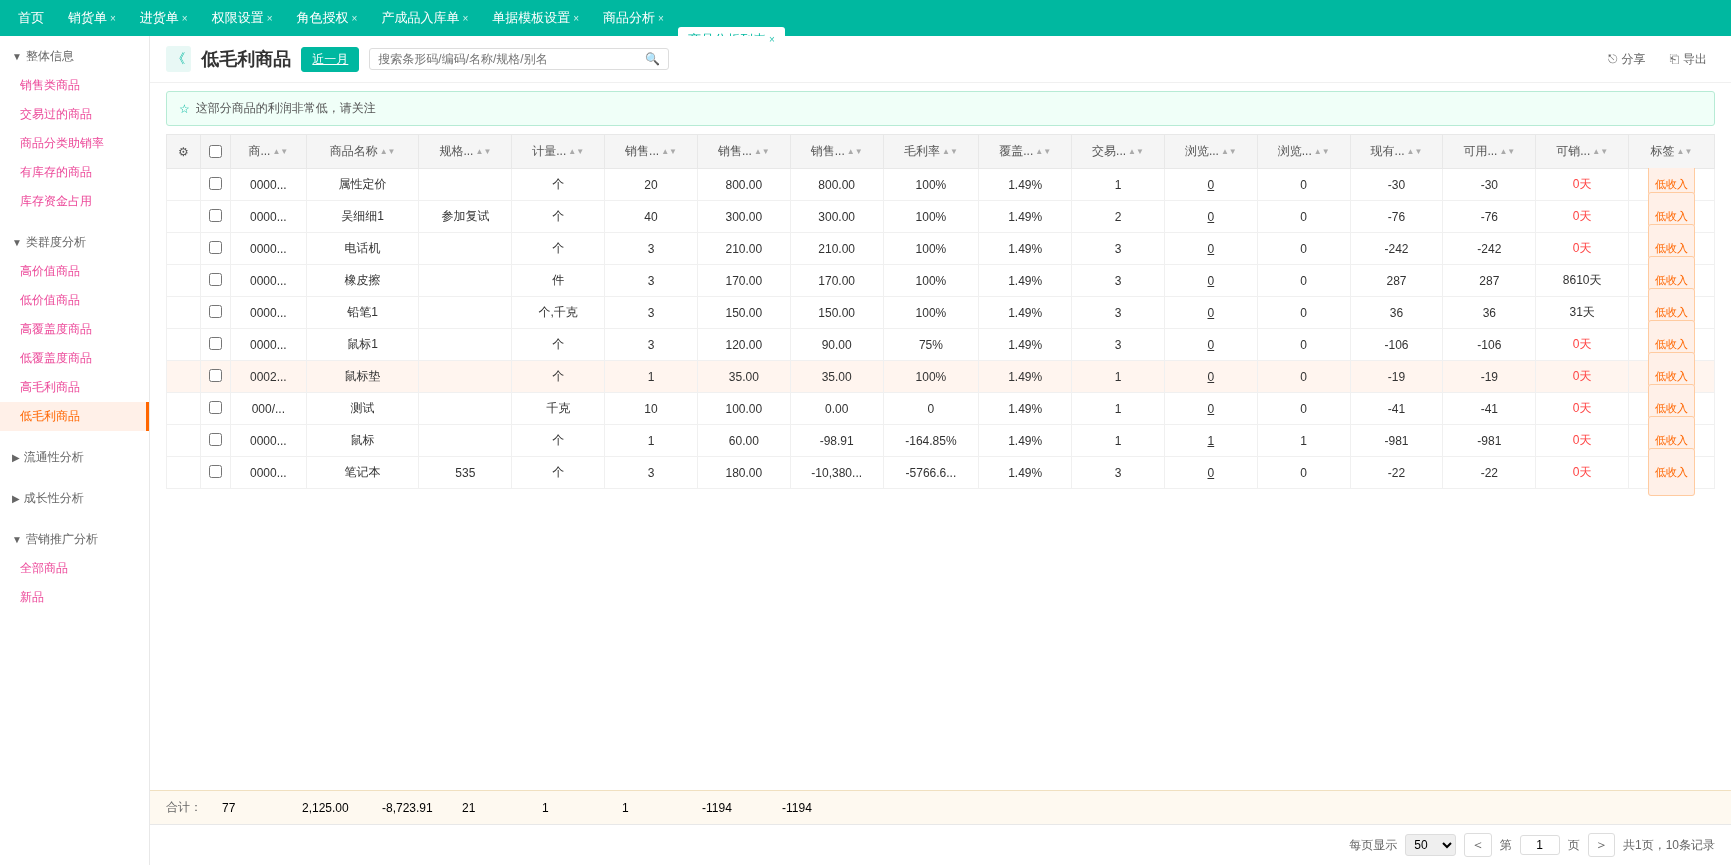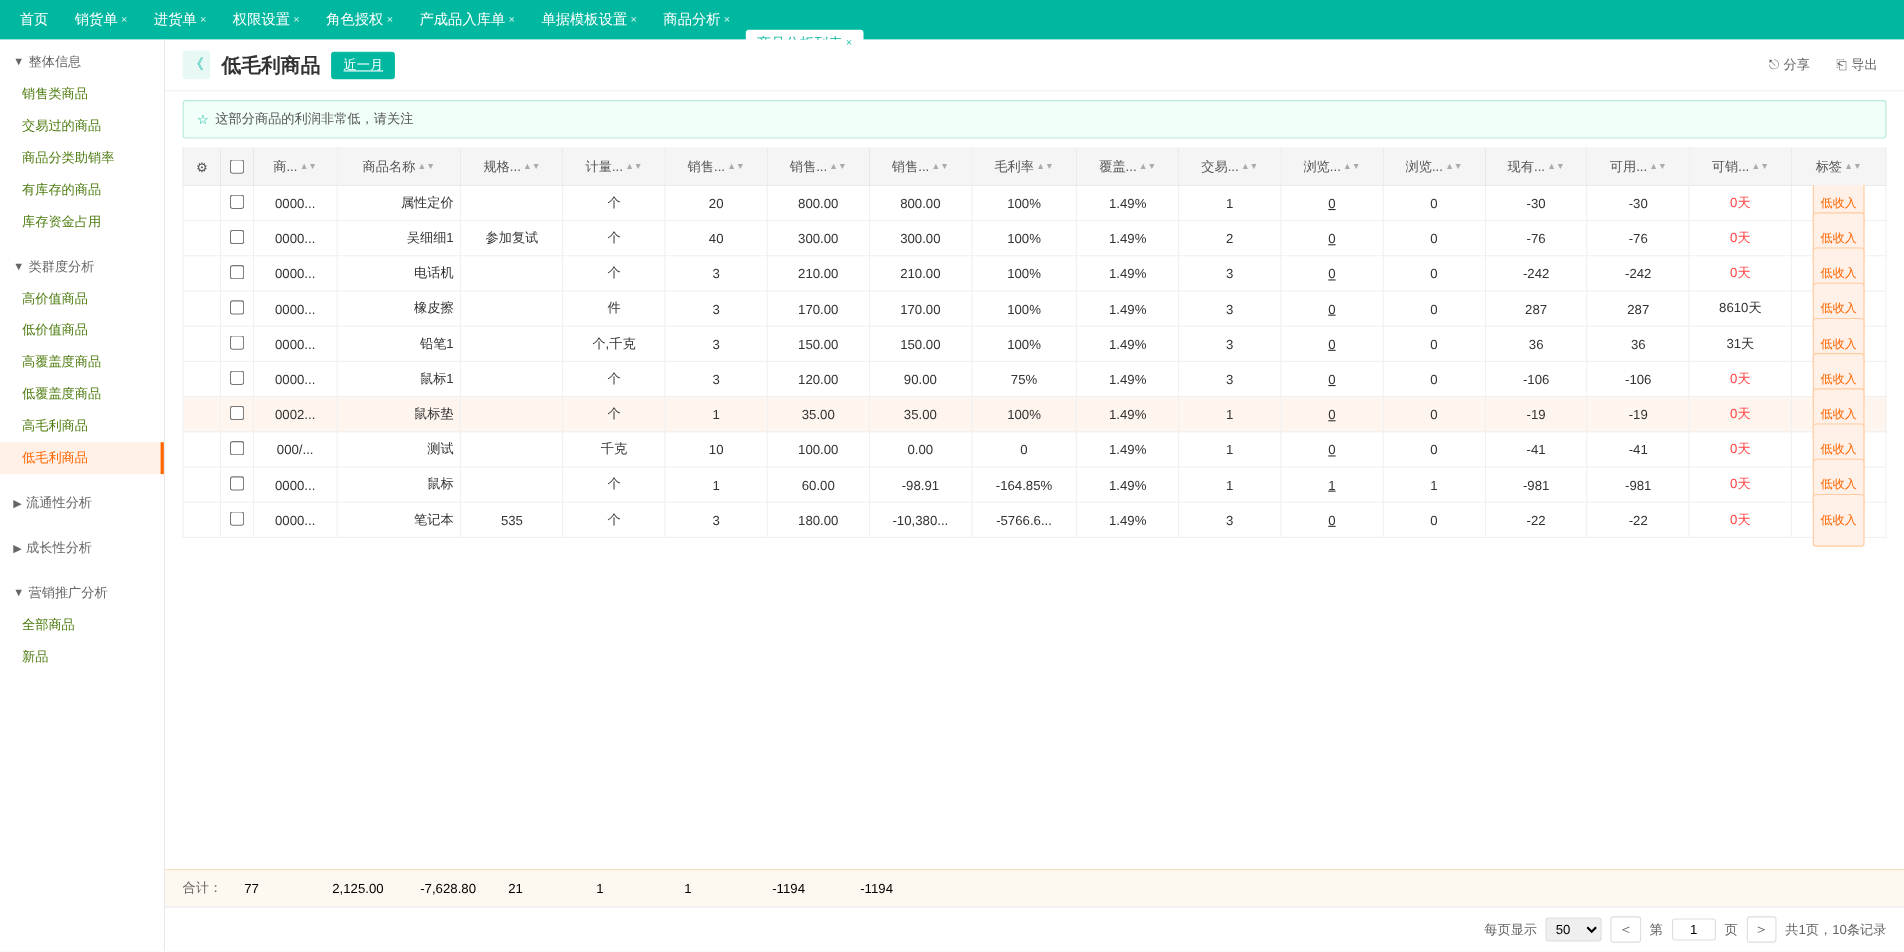--- a/index.html
+++ b/index.html
@@ -12,21 +12,21 @@
     .nav-close { font-size: 10px; opacity: 0.8; cursor: pointer; }
     
     
     .main-layout { display: flex; height: calc(100vh - 36px); }
     
     
     .sidebar { width: 150px; background: #fff; border-right: 1px solid #e8e8e8; overflow-y: auto; flex-shrink: 0; }
     .sidebar-section { padding: 6px 0; }
     .sidebar-section-title { padding: 6px 12px; color: #666; font-size: 12px; display: flex; align-items: center; gap: 4px; cursor: pointer; }
     .sidebar-section-title .arrow { font-size: 10px; }
-    .sidebar-item { padding: 6px 12px 6px 20px; cursor: pointer; color: #4d7c0f; font-size: 12px; white-space: nowrap; }
+    .sidebar-item { padding: 6px 12px 6px 20px; cursor: pointer; color: #ec4899; font-size: 12px; white-space: nowrap; }
     .sidebar-item.active { background: #fff0e8; color: #ff6600; border-right: 3px solid #ff6600; }
     
     
     .content { flex: 1; display: flex; flex-direction: column; overflow: hidden; background: #fff; }
     
     
     .content-header { padding: 10px 16px; display: flex; align-items: center; gap: 10px; border-bottom: 1px solid #f0f0f0; }
     .content-title { font-size: 18px; font-weight: bold; color: #333; }
     .filter-btn { padding: 3px 10px; border: 1px solid #00b8a0; border-radius: 3px; color: #00b8a0; cursor: pointer; font-size: 12px; background: #fff; text-decoration: underline; }
     .filter-btn.active { background: #00b8a0; color: #fff; }
@@ -61,21 +61,21 @@
     
     .pagination { background: #fff; border-top: 1px solid #e8e8e8; padding: 8px 16px; display: flex; align-items: center; justify-content: flex-end; gap: 8px; font-size: 12px; }
     .pagination-label { color: #666; }
     .pagination-select { border: 1px solid #ddd; padding: 2px 4px; border-radius: 3px; font-size: 12px; }
     .pagination-btn { padding: 2px 6px; border: 1px solid #ddd; border-radius: 3px; cursor: pointer; background: #fff; color: #666; }
     .pagination-input { width: 40px; border: 1px solid #ddd; padding: 2px 4px; border-radius: 3px; text-align: center; font-size: 12px; }
     .page-info { color: #666; }
     
     .collapse-btn { background: #e8f8f5; border: none; cursor: pointer; padding: 4px 6px; border-radius: 3px; color: #00b8a0; }
     
-    td.text-left { text-align: right; }
+    td.text-left { text-align: center; }
     td.red-text { color: #ff4444; }
   </style>
 </head>
 <body>
 
 <nav class="top-nav">
   <div class="nav-item">
     <span>首页</span>
   </div>
   <div class="nav-item">
@@ -159,20 +159,24 @@
       <div class="sidebar-item">新品</div>
     </div>
   </aside>
 
   <div class="content">
 
     <div class="content-header">
       <button class="collapse-btn">《</button>
       <h2 class="content-title">低毛利商品</h2>
       <button class="filter-btn active">近一月</button>
+      <div class="search-box">
+        <input type="text" placeholder="搜索条形码/编码/名称/规格/别名" style="">
+        <span class="search-icon">🔍</span>
+      </div>
       <div class="header-actions">
         <div class="action-btn">
           <span>⎋</span>
           <span>分享</span>
         </div>
         <div class="action-btn">
           <span>⎗</span>
           <span>导出</span>
         </div>
       </div>
@@ -447,21 +451,21 @@
       <td><span class="tag-low-income">低收入</span></td>
     </tr>
           </tbody>
       </table>
     </div>
 
     <div class="table-footer">
       <span class="footer-label">合计：</span>
       <span class="footer-cell">77</span>
       <span class="footer-cell">2,125.00</span>
-      <span class="footer-cell">-7,628.80</span>
+      <span class="footer-cell">-8,723.91</span>
       <span class="footer-cell">21</span>
       <span class="footer-cell">1</span>
       <span class="footer-cell">1</span>
       <span class="footer-cell">-1194</span>
       <span class="footer-cell">-1194</span>
     </div>
 
     <div class="pagination">
       <span class="pagination-label">每页显示</span>
       <select class="pagination-select">

